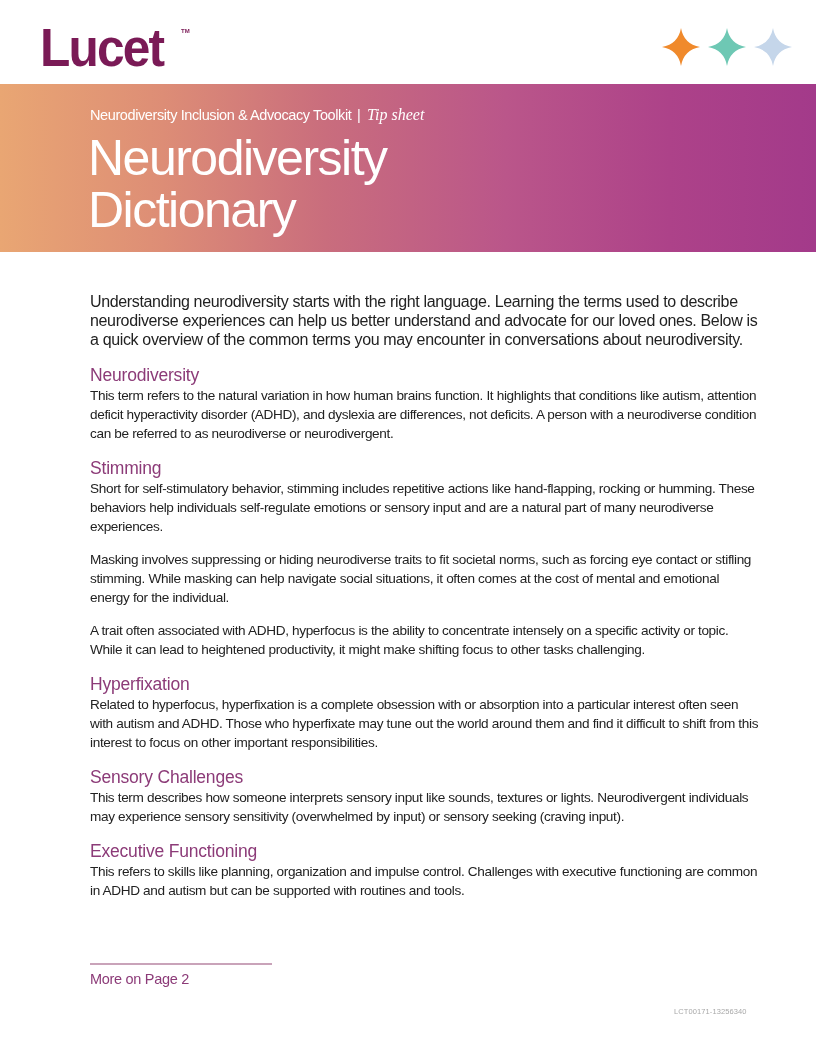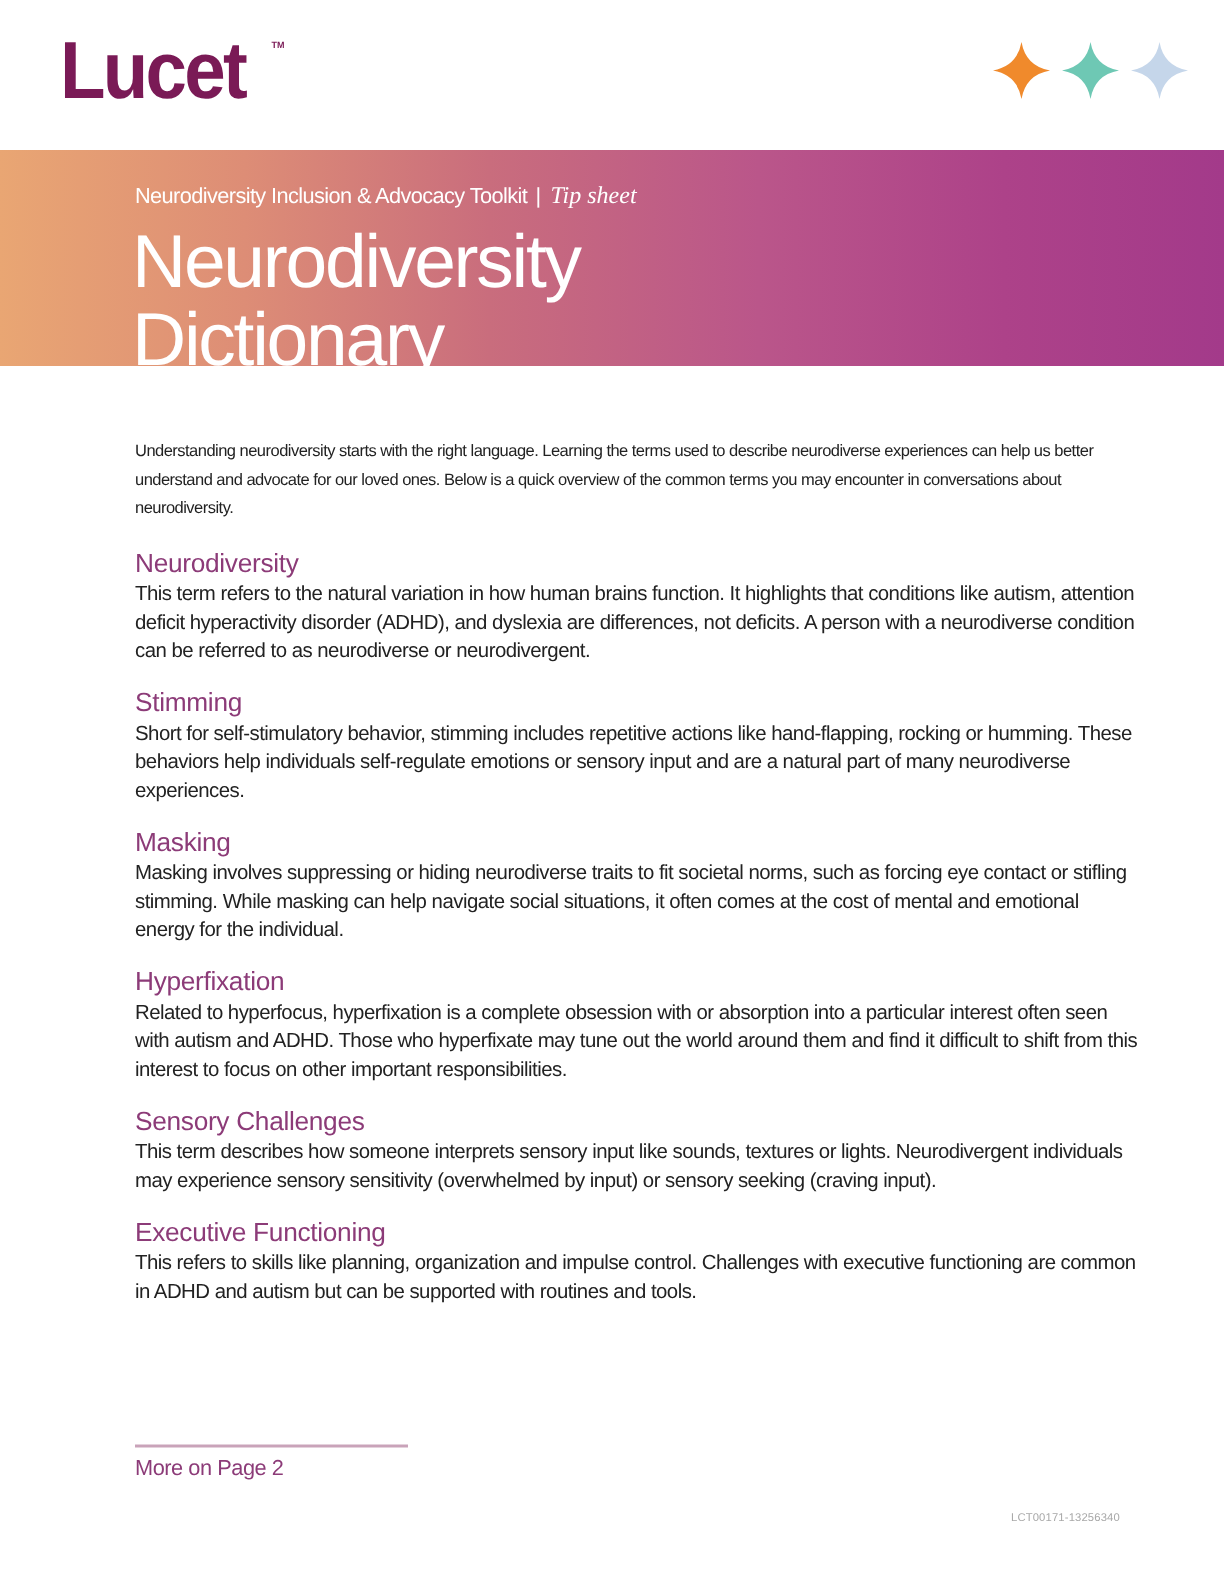--- a/index.html
+++ b/index.html
@@ -15,38 +15,38 @@
       transform: scaleX(0.92); transform-origin: left center;
     }
     .logo-tm {
       position: absolute; left: 181px; top: 28px;
       font-size: 6px; color: #7a1a56; font-weight: bold;
     }
     .stars { position: absolute; left: 662px; top: 28px; height: 38px; display: flex; gap: 8px; }
     .star { width: 38px; height: 38px; display: block; }
 
     .banner {
-      position: absolute; left: 0; top: 100px; width: 816px; height: 144px;
+      position: absolute; left: 0; top: 84px; width: 816px; height: 168px;
       background: linear-gradient(90deg, #e9a673 0%, #dd8d76 20%, #c96d7d 40%, #ba568a 62%, #ad4289 82%, #a33a8a 100%);
     }
     .banner-sub {
       position: absolute; left: 90px; top: 22px;
       font-size: 14.5px; color: #ffffff; letter-spacing: -0.4px;
       white-space: nowrap;
     }
     .banner-sub .sep { margin: 0 3px 0 2px; }
     .banner-sub .tip { font-family: "Liberation Serif", serif; font-style: italic; font-size: 16px; letter-spacing: 0; }
     .banner-title {
       position: absolute; left: 88px; top: 48px;
       font-size: 50px; line-height: 52px; color: #ffffff; font-weight: normal;
       letter-spacing: -1.5px;
     }
 
     .content { position: absolute; left: 90px; top: 292px; width: 670px; }
-    .intro { font-size: 11px; line-height: 19px; letter-spacing: -0.35px; color: #222; margin-bottom: 15px; }
+    .intro { font-size: 16px; line-height: 19px; letter-spacing: -0.35px; color: #222; margin-bottom: 15px; }
     .term { margin-bottom: 14px; }
     .term h2 {
       font-size: 17.5px; font-weight: normal; color: #8c3b78; line-height: 22px;
       letter-spacing: -0.2px;
     }
     .term p { font-size: 13.6px; line-height: 19px; letter-spacing: -0.35px; color: #222; }
 
     .footer-rule { position: absolute; left: 90px; top: 963px; width: 182px; height: 1.5px; background: #c9a3b9; }
     .more-link { position: absolute; left: 90px; top: 971px; font-size: 14.5px; color: #8c3b78; letter-spacing: -0.3px; }
     .doc-code { position: absolute; left: 674px; top: 1007px; font-size: 7.5px; color: #a8a8a8; letter-spacing: 0.1px; }
@@ -87,24 +87,24 @@
 
   <div class="term">
     <h2>Neurodiversity</h2>
     <p>This term refers to the natural variation in how human brains function. It highlights that conditions like autism, attention deficit hyperactivity disorder (ADHD), and dyslexia are differences, not deficits. A person with a neurodiverse condition can be referred to as neurodiverse or neurodivergent.</p>
   </div>
   <div class="term">
     <h2>Stimming</h2>
     <p>Short for self-stimulatory behavior, stimming includes repetitive actions like hand-flapping, rocking or humming. These behaviors help individuals self-regulate emotions or sensory input and are a natural part of many neurodiverse experiences.</p>
   </div>
   <div class="term">
-    <h2>Masking</h2>
     <p>Masking involves suppressing or hiding neurodiverse traits to fit societal norms, such as forcing eye contact or stifling stimming. While masking can help navigate social situations, it often comes at the cost of mental and emotional energy for the individual.</p>
   </div>
   <div class="term">
+    <p>A trait often associated with ADHD, hyperfocus is the ability to concentrate intensely on a specific activity or topic. While it can lead to heightened productivity, it might make shifting focus to other tasks challenging.</p>
   </div>
   <div class="term">
     <h2>Hyperfixation</h2>
     <p>Related to hyperfocus, hyperfixation is a complete obsession with or absorption into a particular interest often seen with autism and ADHD. Those who hyperfixate may tune out the world around them and find it difficult to shift from this interest to focus on other important responsibilities.</p>
   </div>
   <div class="term">
     <h2>Sensory Challenges</h2>
     <p>This term describes how someone interprets sensory input like sounds, textures or lights. Neurodivergent individuals may experience sensory sensitivity (overwhelmed by input) or sensory seeking (craving input).</p>
   </div>
   <div class="term">

